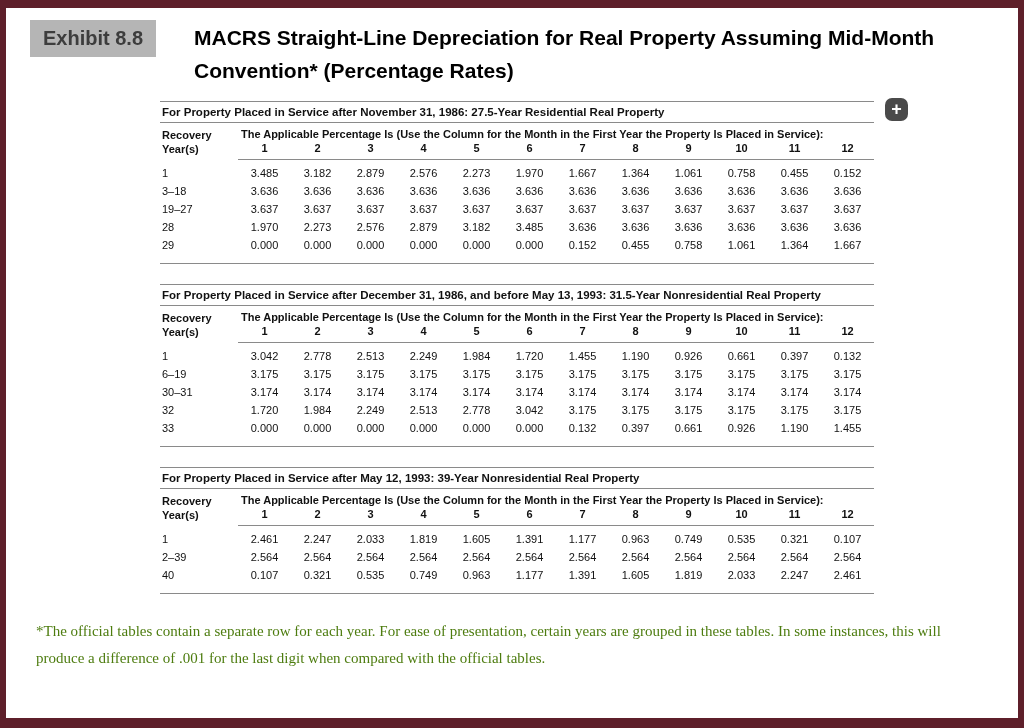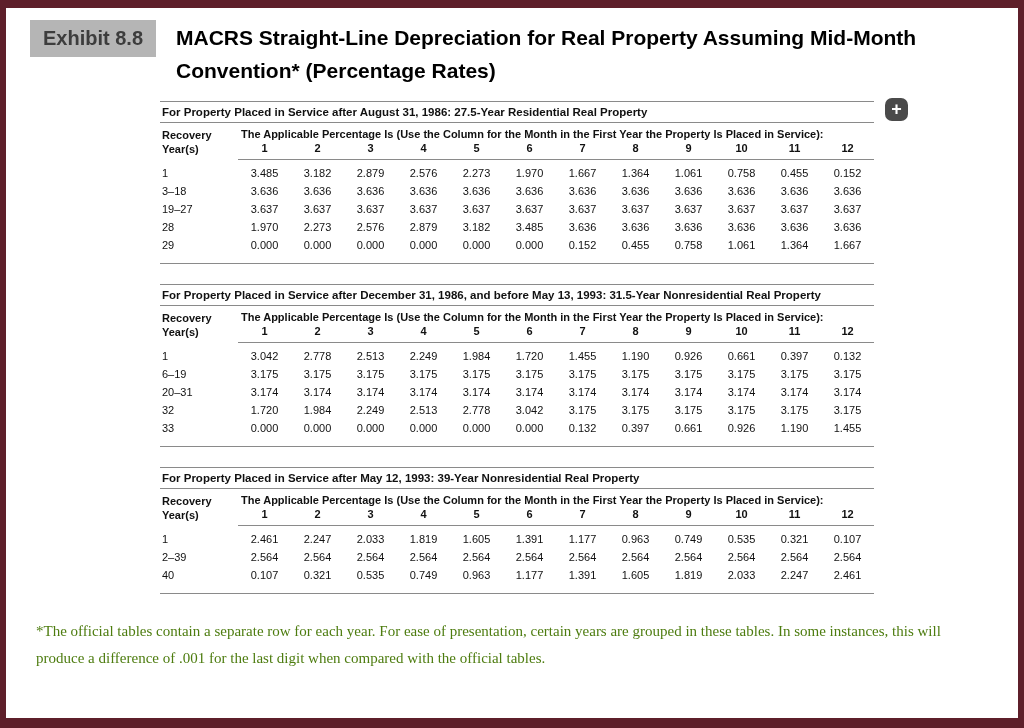--- a/index.html
+++ b/index.html
@@ -13,21 +13,21 @@
   }
   .frame {
     position: absolute;
     top: 8px; left: 6px; right: 6px; bottom: 10px;
     background: #ffffff;
   }
   
   .exhibit-header {
     display: flex;
     align-items: flex-start;
-    gap: 20px;
+    gap: 38px;
     padding: 12px 0 0 24px;
   }
   .exhibit-tag {
     background: #b5b5b5;
     color: #3d3d3d;
     font-weight: bold;
     font-size: 20px;
     padding: 7px 13px;
     white-space: nowrap;
   }
@@ -134,21 +134,21 @@
 
   <header class="exhibit-header">
     <div class="exhibit-tag">Exhibit 8.8</div>
     <h1 class="title">MACRS Straight-Line Depreciation for Real Property Assuming Mid-Month Convention* (Percentage Rates)</h1>
   </header>
 
   <div class="tables-area">
     <button class="plus-btn">+</button>
     <div id="tables-container">
         <section class="tbl">
-          <div class="tbl-caption">For Property Placed in Service after August 31, 1986: 27.5-Year Residential Real Property</div>
+          <div class="tbl-caption">For Property Placed in Service after November 31, 1986: 27.5-Year Residential Real Property</div>
           <table class="grid">
             <thead>
               <tr>
                 <th class="rec-th" rowspan="2">Recovery<br>Year(s)</th>
                 <th class="app-th" colspan="12">The Applicable Percentage Is (Use the Column for the Month in the First Year the Property Is Placed in Service):</th>
               </tr>
               <tr>
                 <th class="month-th">1</th>
                 <th class="month-th">2</th>
                 <th class="month-th">3</th>
@@ -290,21 +290,21 @@
                 <td class="val-cell">3.175</td>
                 <td class="val-cell">3.175</td>
                 <td class="val-cell">3.175</td>
                 <td class="val-cell">3.175</td>
                 <td class="val-cell">3.175</td>
                 <td class="val-cell">3.175</td>
                 <td class="val-cell">3.175</td>
                 <td class="val-cell">3.175</td>
               </tr>
               <tr>
-                <td class="year-cell">20–31</td>
+                <td class="year-cell">30–31</td>
                 <td class="val-cell">3.174</td>
                 <td class="val-cell">3.174</td>
                 <td class="val-cell">3.174</td>
                 <td class="val-cell">3.174</td>
                 <td class="val-cell">3.174</td>
                 <td class="val-cell">3.174</td>
                 <td class="val-cell">3.174</td>
                 <td class="val-cell">3.174</td>
                 <td class="val-cell">3.174</td>
                 <td class="val-cell">3.174</td>

